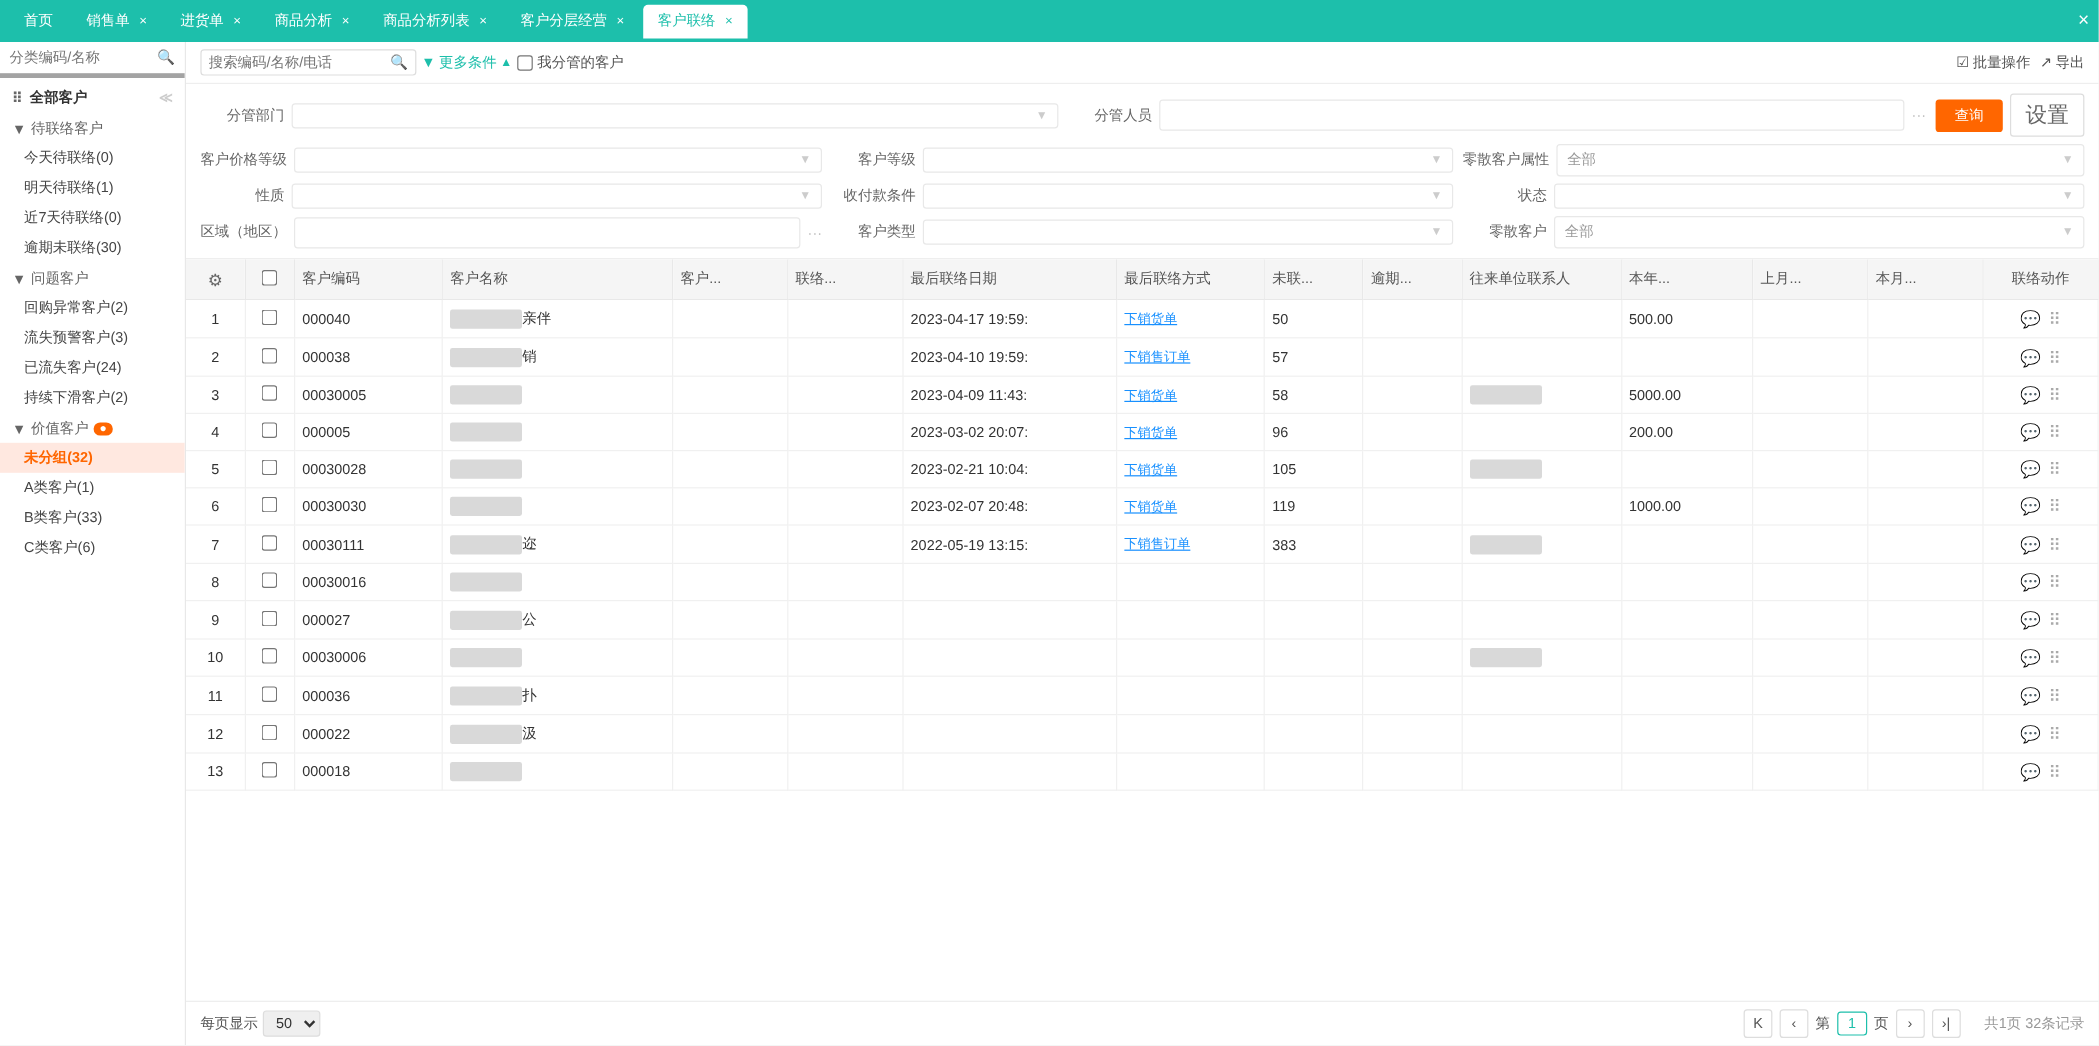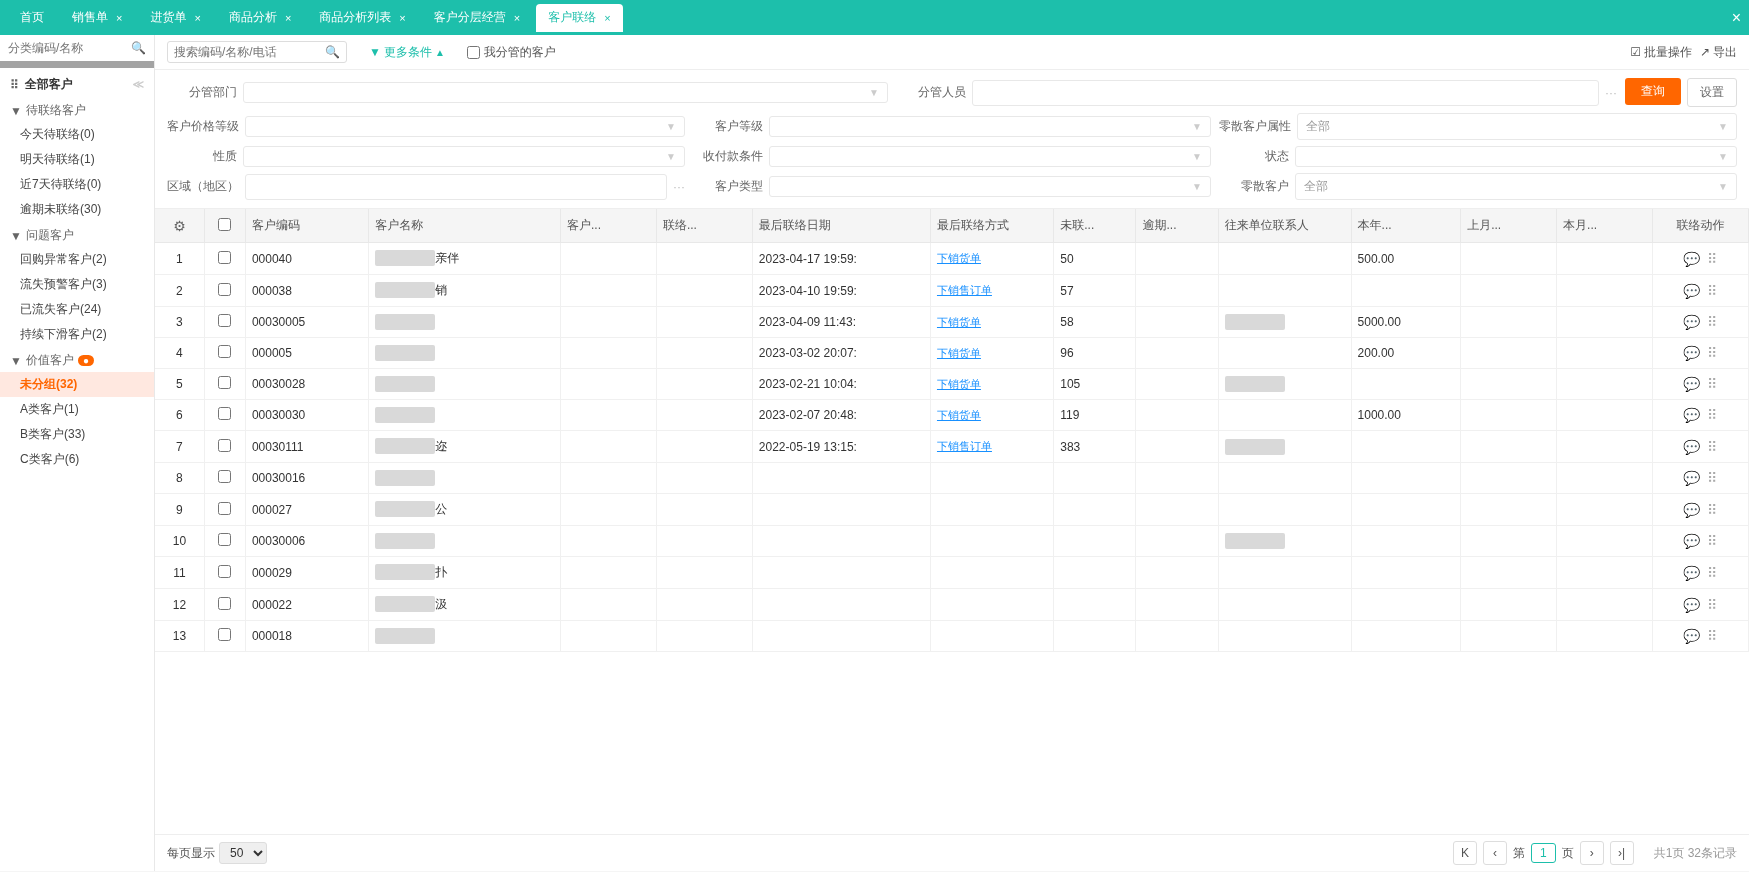--- a/index.html
+++ b/index.html
@@ -44,21 +44,21 @@
       border-right: 1px solid #e8e8e8;
       display: flex;
       flex-direction: column;
       overflow-y: auto;
       flex-shrink: 0;
     }
     .sidebar-search {
       display: flex;
       align-items: flex-start;
       padding: 6px 8px;
-      border-bottom: 7px solid #a3a3a3;
+      border-bottom: 4px solid #a3a3a3;
       gap: 4px;
     }
     .sidebar-search input {
       border: none;
       outline: none;
       font-size: 12px;
       color: #999;
       width: 100%;
     }
     .sidebar-section-header {
@@ -98,21 +98,21 @@
       overflow: hidden;
     }
 
     
     .filter-bar {
       display: flex;
       align-items: center;
       padding: 6px 12px;
       background: #fff;
       border-bottom: 1px solid #eee;
-      gap: 22px;
+      gap: 4px;
     }
     .search-input-wrap {
       display: flex;
       align-items: center;
       border: 1px solid #ddd;
       border-radius: 3px;
       padding: 3px 6px;
       gap: 4px;
       width: 180px;
     }
@@ -171,29 +171,29 @@
       color: #999;
       background: #fff;
       display: flex;
       align-items: center;
       justify-content: space-between;
       cursor: pointer;
     }
     .filter-select .arrow-down { color: #ccc; font-size: 10px; }
     .filter-dots { color: #bbb; cursor: pointer; }
     .filter-action-btns {
-      display: flex; gap: 6px; align-items: flex-start;
+      display: flex; gap: 6px; align-items: center;
     }
     .btn-query {
       background: #ff6600; color: #fff; border: none;
       padding: 5px 16px; border-radius: 3px; cursor: pointer; font-size: 12px;
     }
     .btn-reset {
       background: #fff; color: #666; border: 1px solid #ddd;
-      padding: 5px 12px; border-radius: 3px; cursor: pointer; font-size: 12px;
+      padding: 5px 12px; border-radius: 3px; cursor: pointer; font-size: 18px;
     }
 
     
     .table-wrap {
       flex: 1;
       overflow: auto;
       background: #fff;
     }
     table {
       width: 100%;
@@ -715,21 +715,21 @@
     <td class="col-action">
       <div class="action-icons">
         <span class="action-icon" title="联络">💬</span>
         <span class="action-icon" title="操作">⠿</span>
       </div>
     </td>
   </tr>
             <tr>
     <td class="col-no">11</td>
     <td class="col-check"><input type="checkbox" style=""></td>
-    <td class="col-code">000029</td>
+    <td class="col-code">000036</td>
     <td class="col-name"><span class="blurred-text">████</span>扑</td>
     <td class="col-customer-type"></td>
     <td class="col-contact"></td>
     <td class="col-last-date"></td>
     <td class="col-last-method"></td>
     <td class="col-no-contact"></td>
     <td class="col-overdue"></td>
     <td class="col-contacts"></td>
     <td class="col-this-year"></td>
     <td class="col-last-month"></td>

